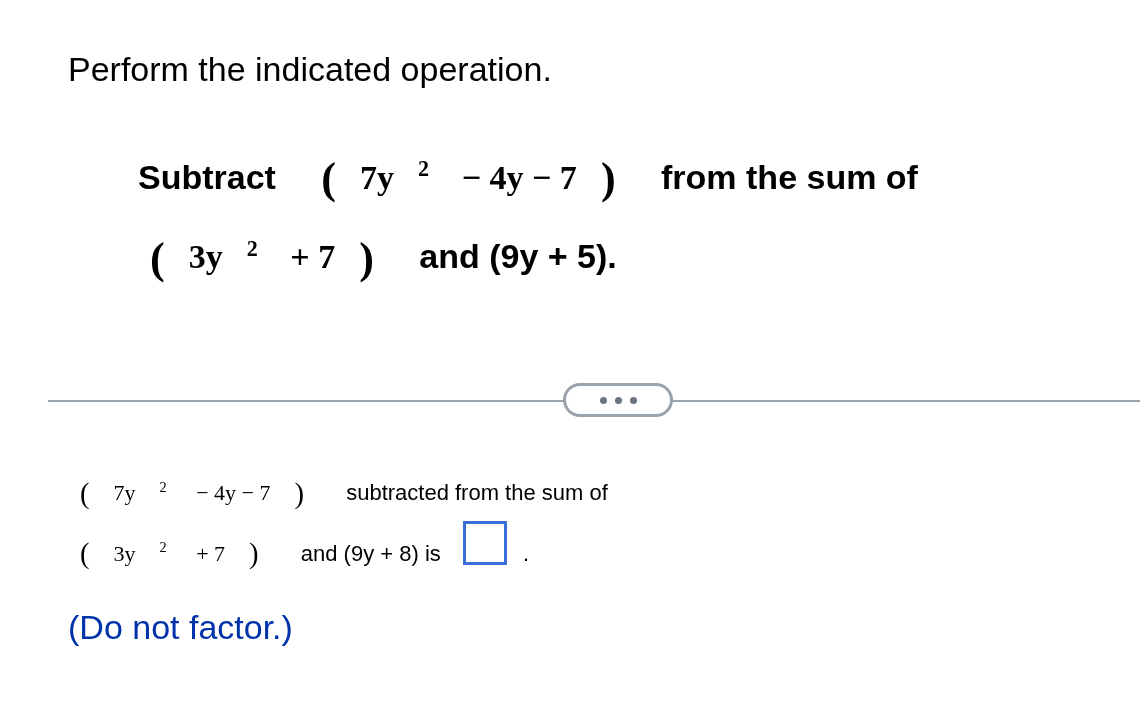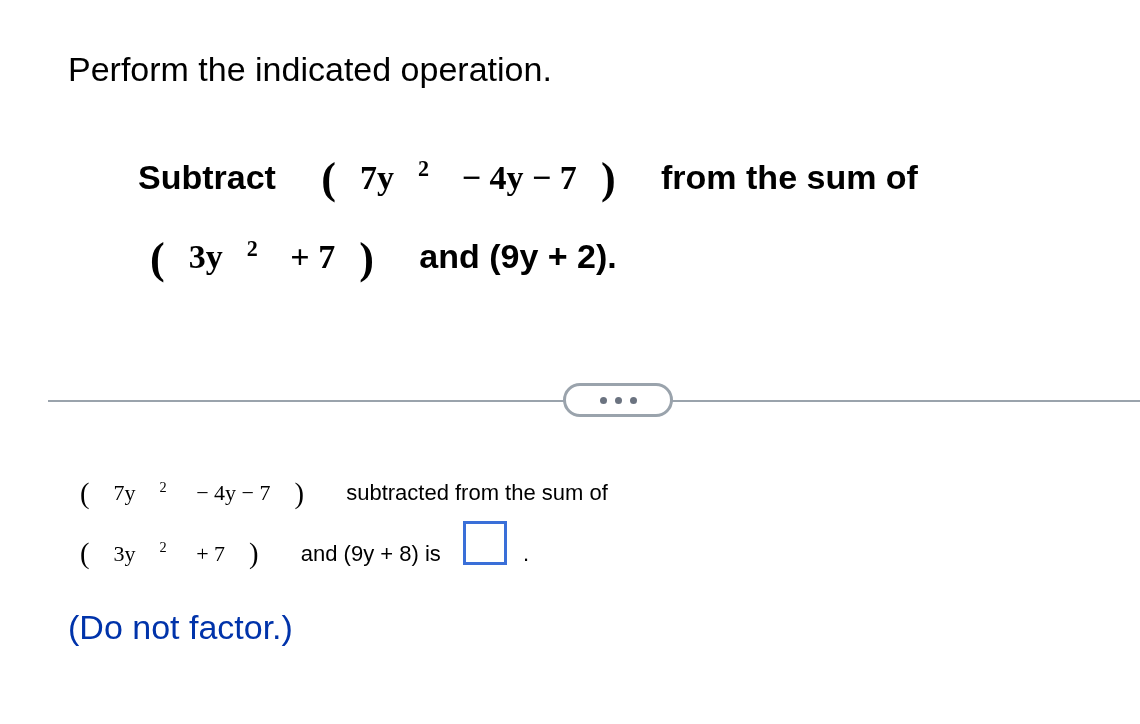--- a/index.html
+++ b/index.html
@@ -105,21 +105,21 @@
 </head>
 <body>
 
 <div class="question-header">
   <span>Perform the indicated operation.</span>
 </div>
 
 <div class="problem-text">
   <span>Subtract </span><span class="math nowrap"><span class="lparen">(</span><span>7y</span><sup>2</sup><span> − 4y − 7</span><span class="rparen">)</span></span><span>  from the sum of</span>
   <br>
-  <span class="math nowrap"><span class="lparen">(</span><span>3y</span><sup>2</sup><span> + 7</span><span class="rparen">)</span></span><span>  and (9y + 2).</span>
+  <span class="math nowrap"><span class="lparen">(</span><span>3y</span><sup>2</sup><span> + 7</span><span class="rparen">)</span></span><span>  and (9y + 5).</span>
 </div>
 
 <div class="divider-row">
   <div class="divider-line"></div>
   <div class="divider-pill">
     <span class="dot"></span>
     <span class="dot"></span>
     <span class="dot"></span>
   </div>
 </div>

